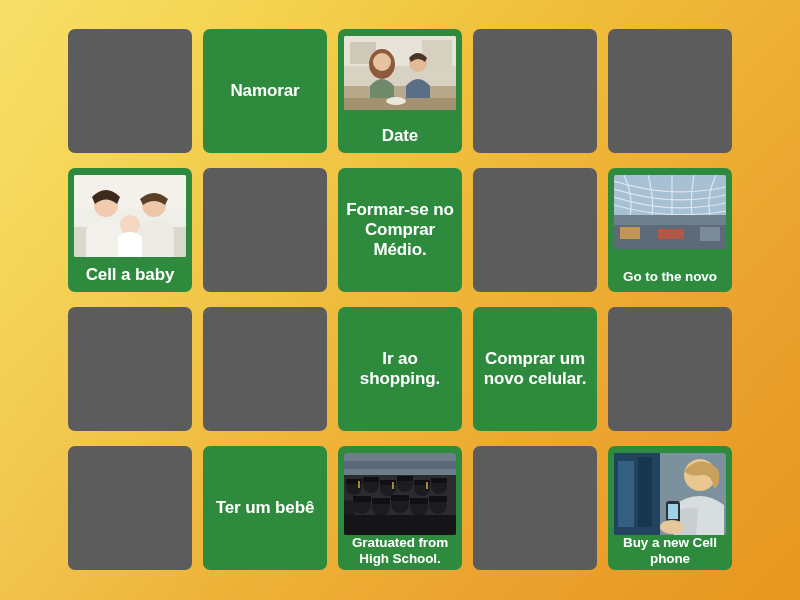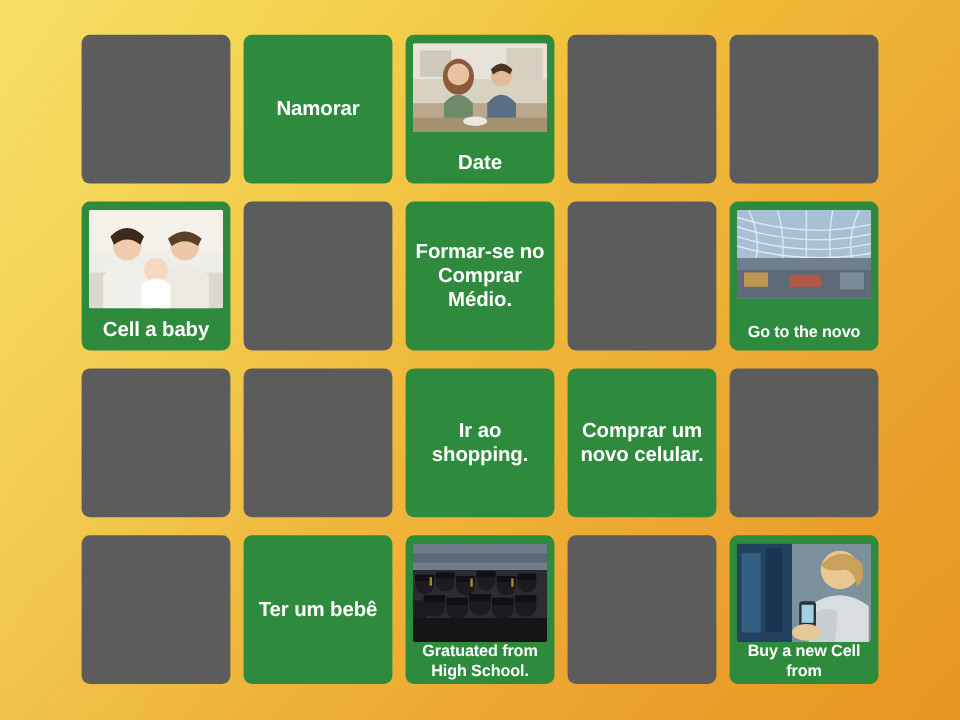--- a/index.html
+++ b/index.html
@@ -267,17 +267,17 @@
           <rect x="46" y="0" width="66" height="82" fill="#7d909e"></rect>
           <circle cx="86" cy="22" r="16" fill="#e8c88f"></circle>
           <path d="M70 18 q16 -18 34 -2 q4 14 -4 20 q-2 -16 -14 -14 q-10 2 -16 -4z" fill="#c9a05c"></path>
           <path d="M60 52 q26 -18 50 0 l0 30 l-50 0 z" fill="#d8dde0"></path>
           <path d="M64 58 q10 -6 20 -2 l-2 26 l-20 0 z" fill="#c9ced2"></path>
           <rect x="52" y="48" width="14" height="22" rx="3" fill="#2b3238"></rect>
           <rect x="54" y="51" width="10" height="15" fill="#9fd2e8"></rect>
           <ellipse cx="58" cy="74" rx="12" ry="7" fill="#e5c79a"></ellipse>
         </svg>
       </div>
-      <div class="tile-label small">Buy a new Cell from</div>
+      <div class="tile-label small">Buy a new Cell phone</div>
     </div>
 
   </div>
 </div>
 
 </body></html>

